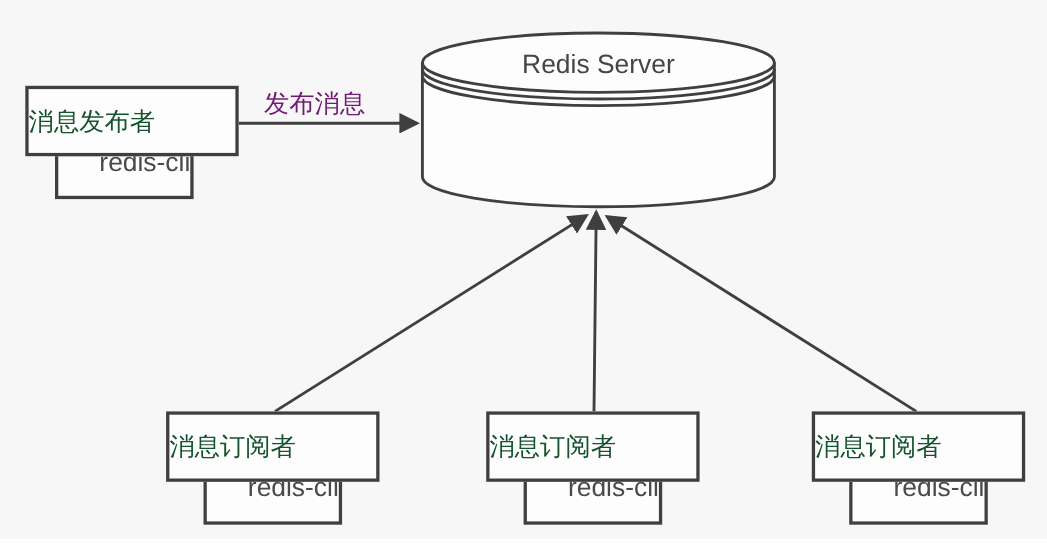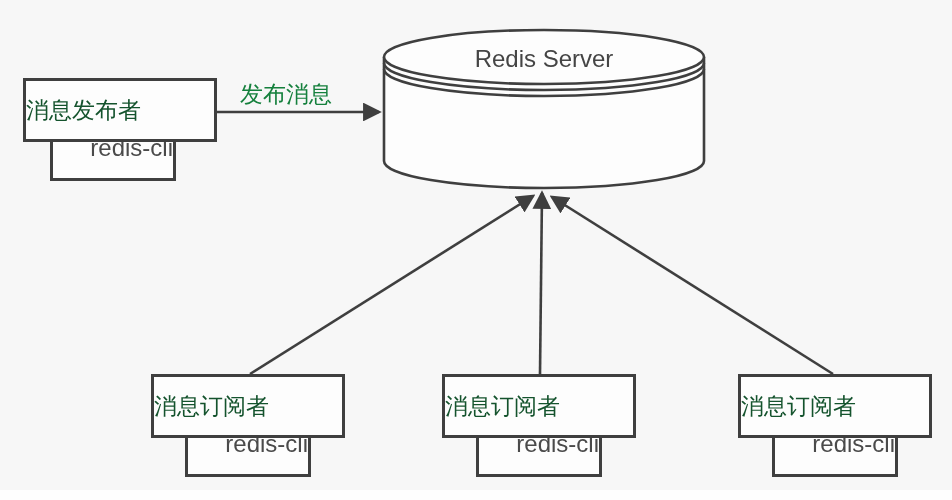--- a/index.html
+++ b/index.html
@@ -85,21 +85,21 @@
   }
   .publish-label {
     position: absolute;
     left: 226px; top: 81px;
     width: 120px; height: 26px;
     z-index: 3;
     display: flex;
     align-items: center;
     justify-content: center;
     font-size: 23px;
-    color: #15803d;
+    color: #701a75;
     text-align: center;
   }
   .bottom-margin {
     position: absolute;
     left: 0; bottom: 0;
     width: 952px; height: 10px;
     background: #fefefe;
     z-index: 0;
   }
 </style>

